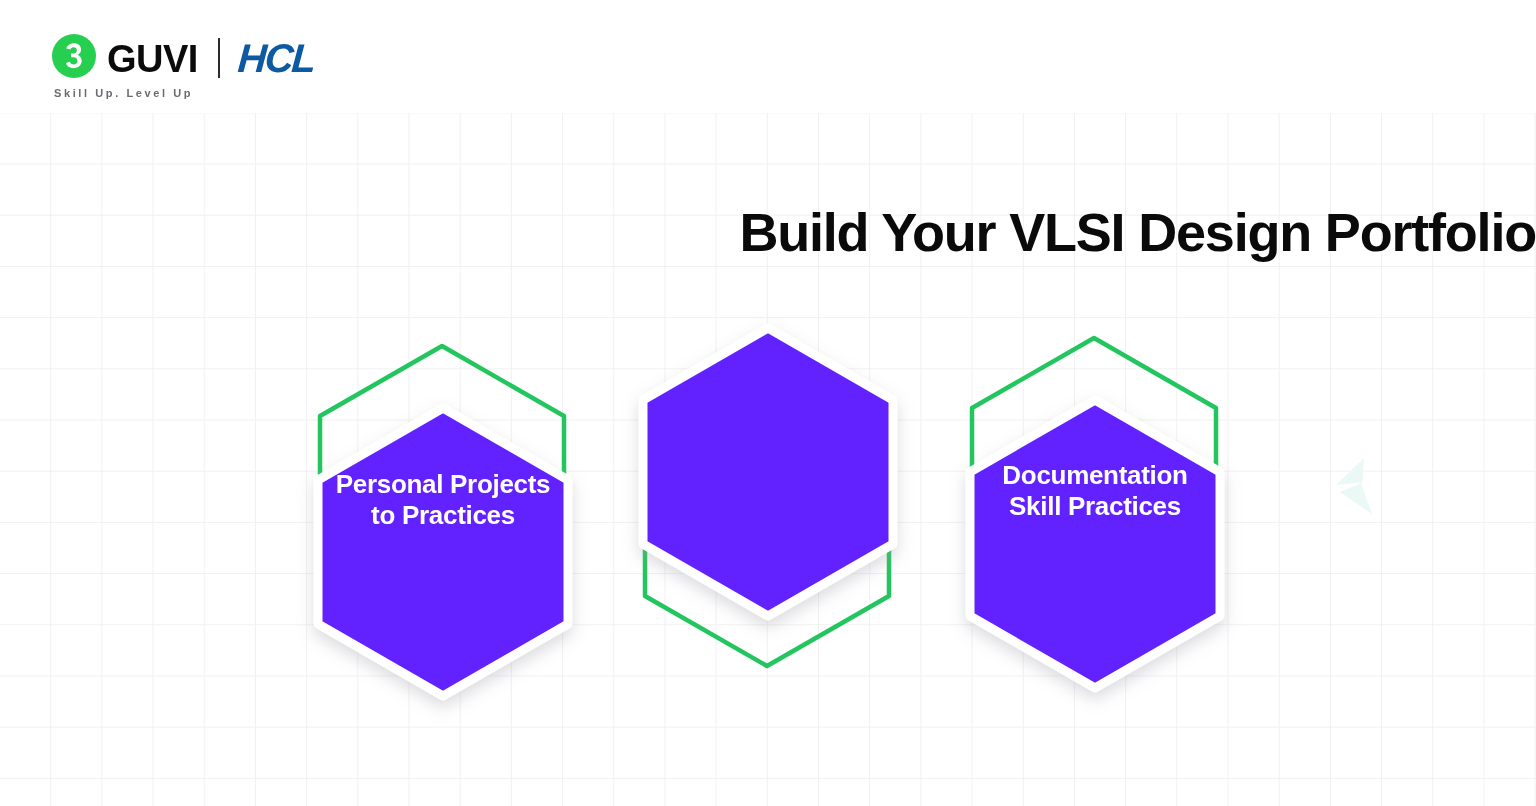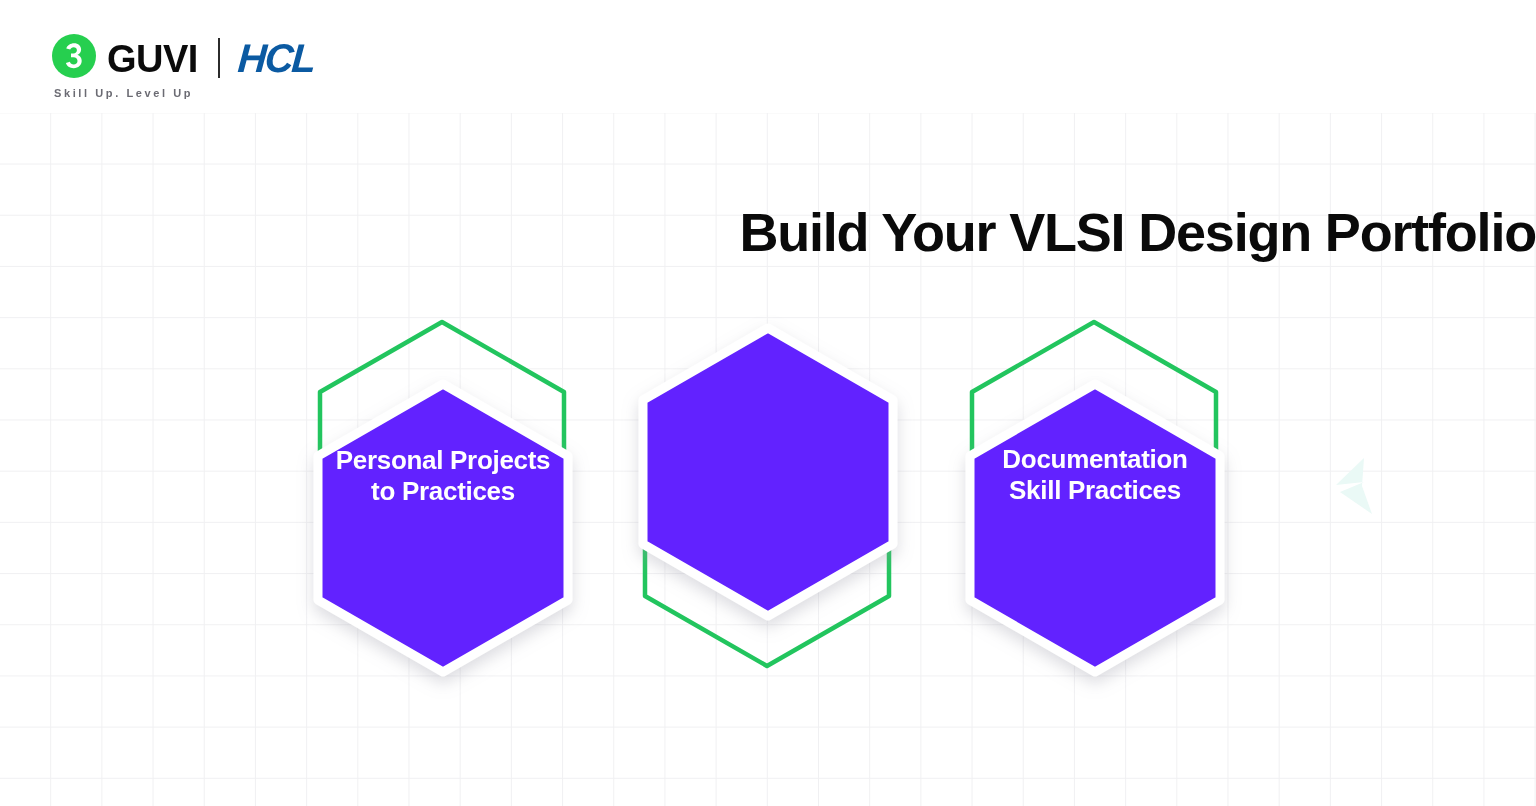--- a/index.html
+++ b/index.html
@@ -104,21 +104,21 @@
     <span class="brand-divider"></span>
     <span class="hcl-word">HCL</span>
   </div>
   <div id="brand-tagline">Skill Up. Level Up</div>
 </div>
 
 <h1 id="page-title">Build Your VLSI Design Portfolio</h1>
 
 <div id="hex-row">
 
-  <div class="hex-card" style="left:278px; top:320px;">
+  <div class="hex-card" style="left:278px; top:344px;">
     <svg class="hex-svg" viewBox="0 0 330 340">
       <defs>
         <filter id="sh1" x="-40%" y="-40%" width="180%" height="180%">
           <feDropShadow dx="0" dy="7" stdDeviation="8" flood-color="#9a9aa8" flood-opacity="0.35"></feDropShadow>
         </filter>
       </defs>
 
       <path d="M164 2 L286 72 L286 212 L164 282 L42 212 L42 72 Z" fill="none" stroke="#22C55E" stroke-width="4.5" stroke-linejoin="round"></path>
 
       <g filter="url(#sh1)">
@@ -142,21 +142,21 @@
       <path d="M164 88 L286 158 L286 298 L164 368 L42 298 L42 158 Z" fill="none" stroke="#22C55E" stroke-width="4.5" stroke-linejoin="round"></path>
 
       <g filter="url(#sh2)">
         <path d="M165 30 L290 102 L290 246 L165 318 L40 246 L40 102 Z" fill="#6222FF" stroke="#ffffff" stroke-width="9" stroke-linejoin="round"></path>
       </g>
     </svg>
     <div class="hex-label" style="top:135px;">
     </div>
   </div>
 
-  <div class="hex-card" style="left:930px; top:320px;text-decoration:underline;">
+  <div class="hex-card" style="left:930px; top:336px;text-decoration:underline;">
     <svg class="hex-svg" viewBox="0 0 330 340">
       <defs>
         <filter id="sh3" x="-40%" y="-40%" width="180%" height="180%">
           <feDropShadow dx="0" dy="7" stdDeviation="8" flood-color="#9a9aa8" flood-opacity="0.35"></feDropShadow>
         </filter>
       </defs>
       <path d="M164 2 L286 72 L286 212 L164 282 L42 212 L42 72 Z" fill="none" stroke="#22C55E" stroke-width="4.5" stroke-linejoin="round"></path>
       <g filter="url(#sh3)">
         <path d="M165 64 L290 136 L290 280 L165 352 L40 280 L40 136 Z" fill="#6222FF" stroke="#ffffff" stroke-width="9" stroke-linejoin="round"></path>
       </g>

